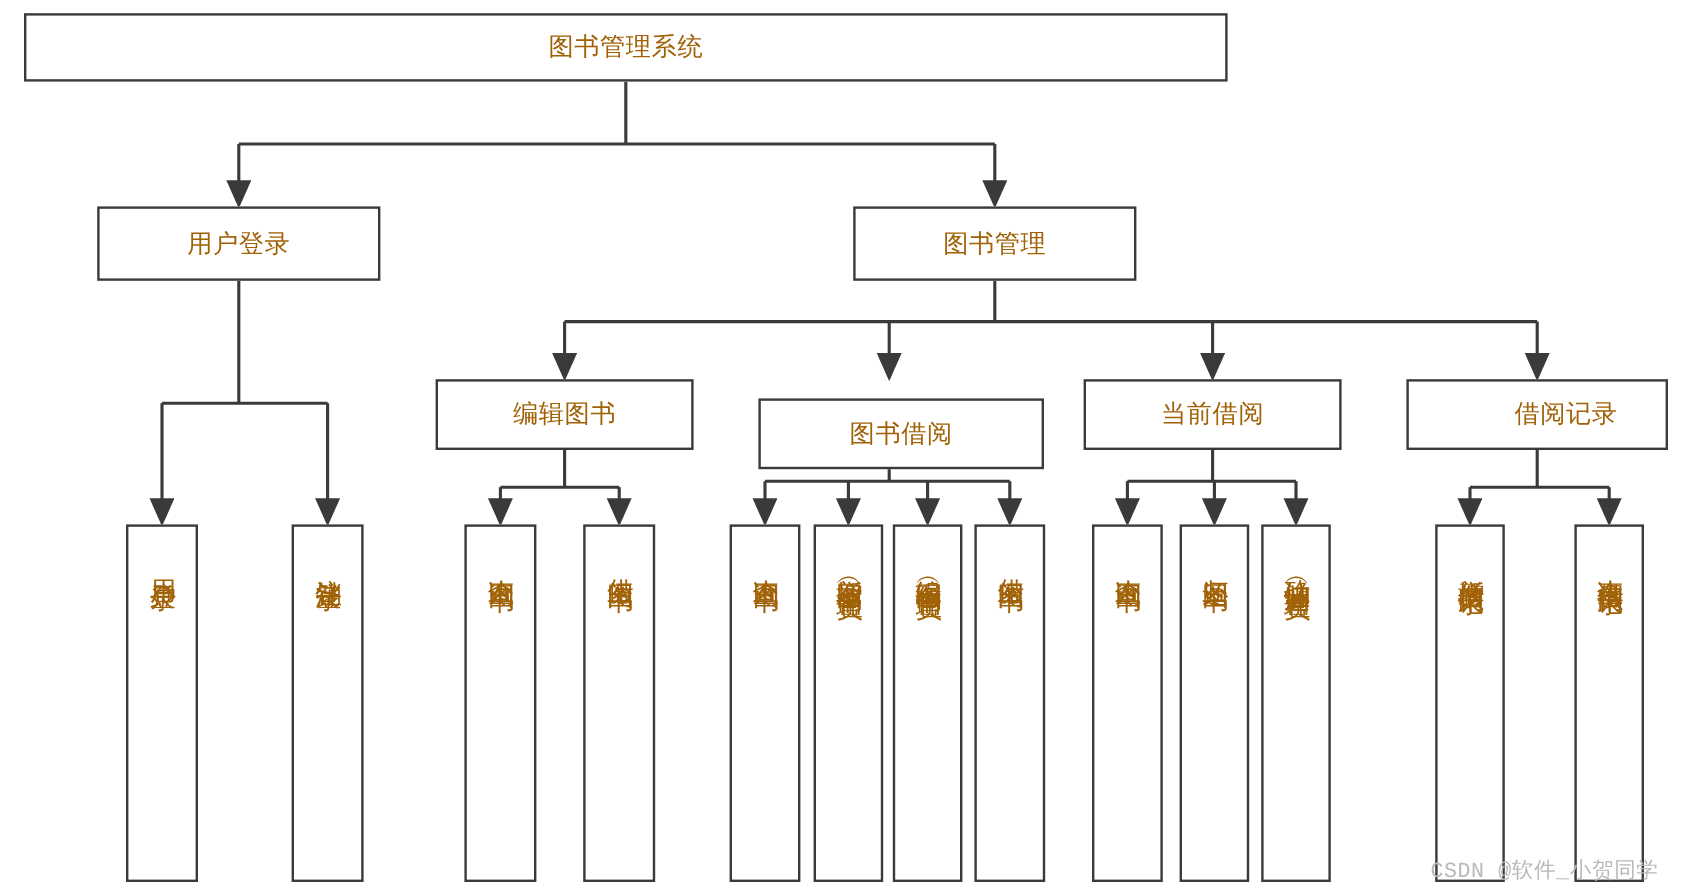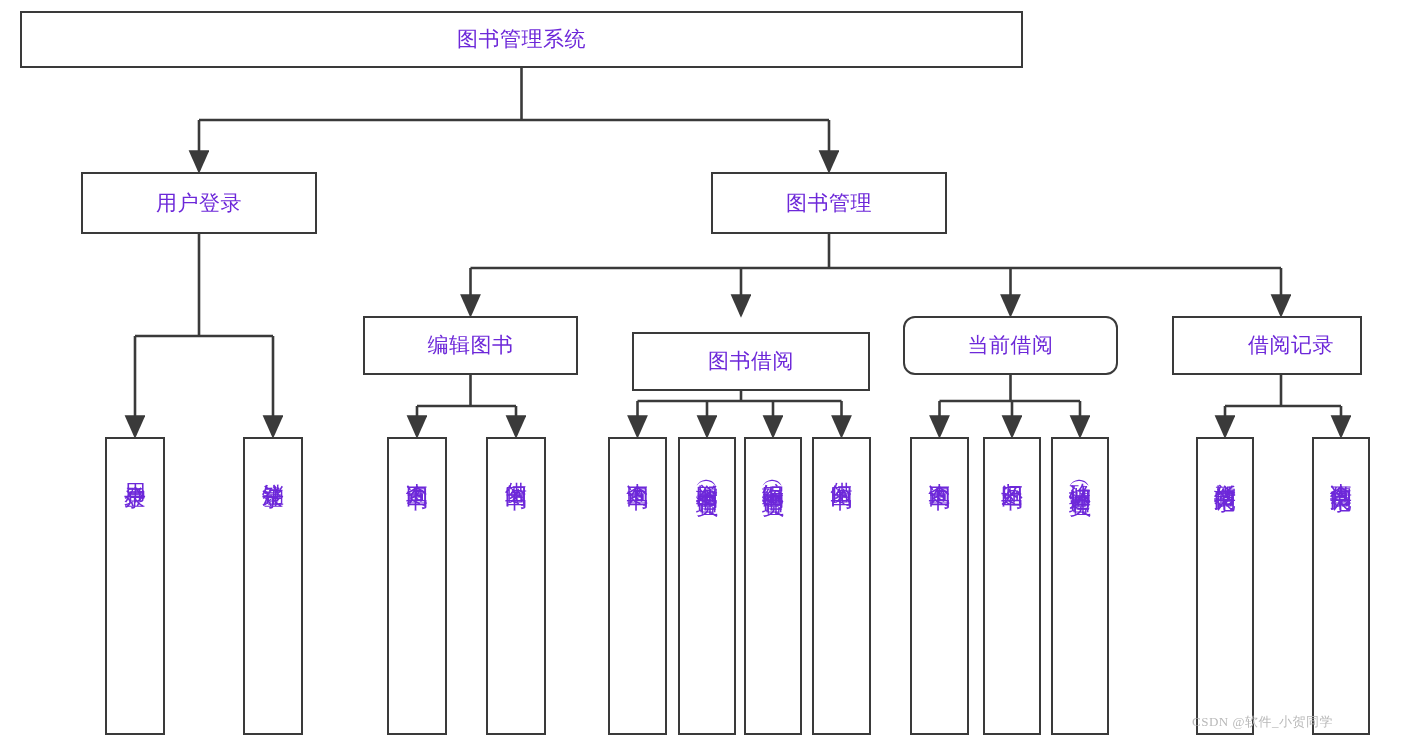--- a/index.html
+++ b/index.html
@@ -29,47 +29,47 @@
     background:#ffffff;
     display:flex;
     align-items:center;
     justify-content:center;
     z-index:2;
   }
   .node .lbl{
     font-size:21px;
     line-height:1.05;
     letter-spacing:0.5px;
-    color:#6d28d9;
+    color:#a16207;
     white-space:nowrap;
   }
   
   .node.vert{
     align-items:flex-start;
     padding-top:26px;
   }
   .node.vert .lbl{
     writing-mode:vertical-rl;
     text-orientation:upright;
     font-size:22px;
     line-height:1.18;
     letter-spacing:2px;
     white-space:normal;
     text-align:start;
   }
   #watermark{
     position:absolute;
     left:1192px;
     top:713px;
-    font-size:13px;
+    font-size:18px;
     color:#b9b9b9;
     letter-spacing:0.5px;
     z-index:5;
     white-space:nowrap;
-    font-family:Liberation Serif, serif;
+    font-family:Liberation Mono, monospace;
   }
 </style>
 </head>
 <body>
 
 <div id="canvas">
 
   <svg id="edges" viewBox="0 0 1405 747" xmlns="http://www.w3.org/2000/svg">
     <defs>
       <marker id="arrow" markerWidth="9" markerHeight="9" refX="7.6" refY="4" orient="auto" markerUnits="strokeWidth">
@@ -122,24 +122,24 @@
       </div>
       <div class="node" style="left: 711px; top: 172px; width: 236px; height: 62px; text-align: right;">
         <span class="lbl">图书管理</span>
       </div>
       <div class="node" style="left: 363px; top: 316px; width: 215px; height: 59px;">
         <span class="lbl">编辑图书</span>
       </div>
       <div class="node" style="left: 632px; top: 332px; width: 238px; height: 59px;">
         <span class="lbl">图书借阅</span>
       </div>
-      <div class="node" style="left: 903px; top: 316px; width: 215px; height: 59px; border-radius: 12px;">
+      <div class="node" style="left: 903px; top: 316px; width: 215px; height: 59px;">
         <span class="lbl">当前借阅</span>
       </div>
-      <div class="node" style="left: 1172px; top: 316px; width: 190px; height: 59px; padding-left: 48px;">
+      <div class="node" style="left: 1172px; top: 316px; width: 218px; height: 59px; padding-left: 48px;">
         <span class="lbl">借阅记录</span>
       </div>
       <div class="node vert" style="left: 105px; top: 437px; width: 60px; height: 298px;">
         <span class="lbl">用户登录</span>
       </div>
       <div class="node vert" style="left: 243px; top: 437px; width: 60px; height: 298px;">
         <span class="lbl">注销登录</span>
       </div>
       <div class="node vert" style="left: 387px; top: 437px; width: 60px; height: 298px;">
         <span class="lbl">查询图书</span>

